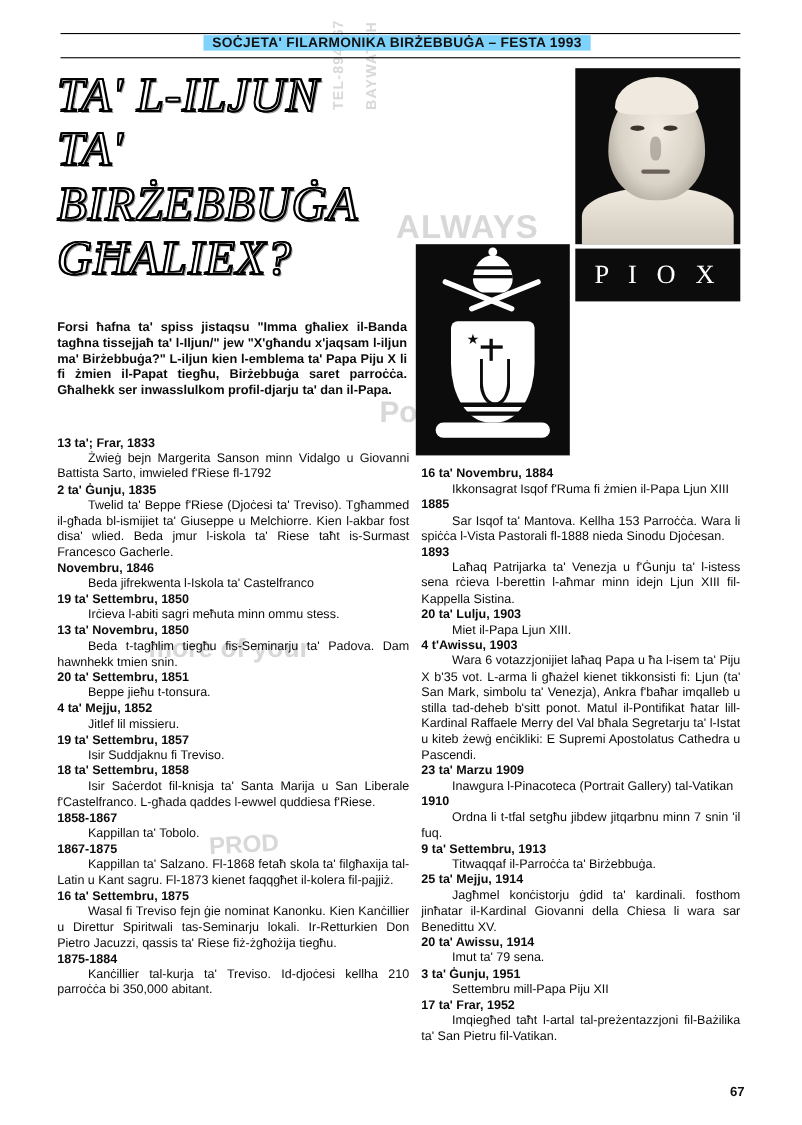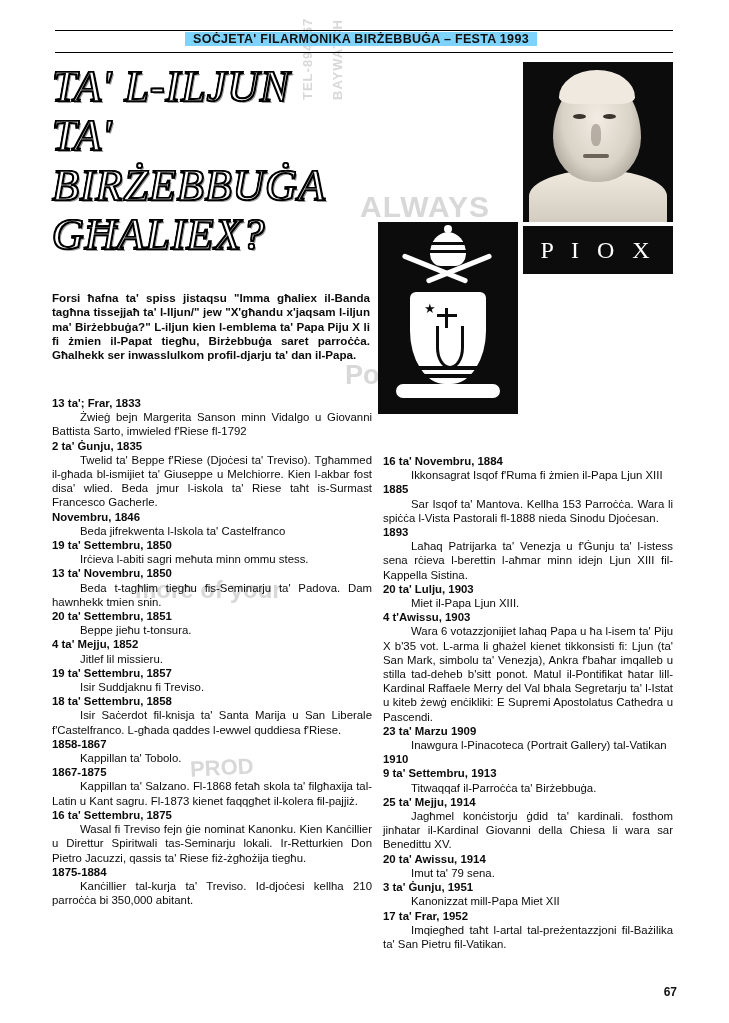--- a/index.html
+++ b/index.html
@@ -285,21 +285,20 @@
   }
   .col-left {
     left: 52px;
     top: 396px;
     width: 320px;
   }
   .col-right {
     left: 383px;
     top: 424px;
     width: 290px;
-    margin-top: 30px;
   }
   .entry { margin: 0 0 0 0; }
   .date {
     font-weight: bold;
   }
   .body-line {
     text-indent: 28px;
   }
   .page-number {
     position: absolute;
@@ -439,36 +438,37 @@
     <div class="entry">
       <div class="date">4 t'Awissu, 1903</div>
       <div class="body-line">Wara 6 votazzjonijiet laħaq Papa u ħa l-isem ta' Piju X b'35 vot. L-arma li għażel kienet tikkonsisti fi: Ljun (ta' San Mark, simbolu ta' Venezja), Ankra f'baħar imqalleb u stilla tad-deheb b'sitt ponot. Matul il-Pontifikat ħatar lill-Kardinal Raffaele Merry del Val bħala Segretarju ta' l-Istat u kiteb żewġ enċikliki: E Supremi Apostolatus Cathedra u Pascendi.</div>
     </div>
     <div class="entry">
       <div class="date">23 ta' Marzu 1909</div>
       <div class="body-line">Inawgura l-Pinacoteca (Portrait Gallery) tal-Vatikan</div>
     </div>
     <div class="entry">
       <div class="date">1910</div>
+      <div class="body-line">Ordna li t-tfal setgħu jibdew jitqarbnu minn 7 snin 'il fuq.</div>
     </div>
     <div class="entry">
       <div class="date">9 ta' Settembru, 1913</div>
       <div class="body-line">Titwaqqaf il-Parroċċa ta' Birżebbuġa.</div>
     </div>
     <div class="entry">
       <div class="date">25 ta' Mejju, 1914</div>
       <div class="body-line">Jagħmel konċistorju ġdid ta' kardinali.  fosthom jinħatar il-Kardinal Giovanni della Chiesa li wara sar Benedittu XV.</div>
     </div>
     <div class="entry">
       <div class="date">20 ta' Awissu, 1914</div>
       <div class="body-line">Imut ta' 79 sena.</div>
     </div>
     <div class="entry">
       <div class="date">3 ta' Ġunju, 1951</div>
-      <div class="body-line">Kanonizzat mill-Papa Miet XII</div>
+      <div class="body-line">Settembru mill-Papa Piju XII</div>
     </div>
     <div class="entry">
       <div class="date">17 ta' Frar, 1952</div>
       <div class="body-line">Imqiegħed taħt l-artal tal-preżentazzjoni fil-Bażilika ta' San Pietru fil-Vatikan.</div>
     </div>
   </div>
 
   <div class="page-number">67</div>
 </div>
 

